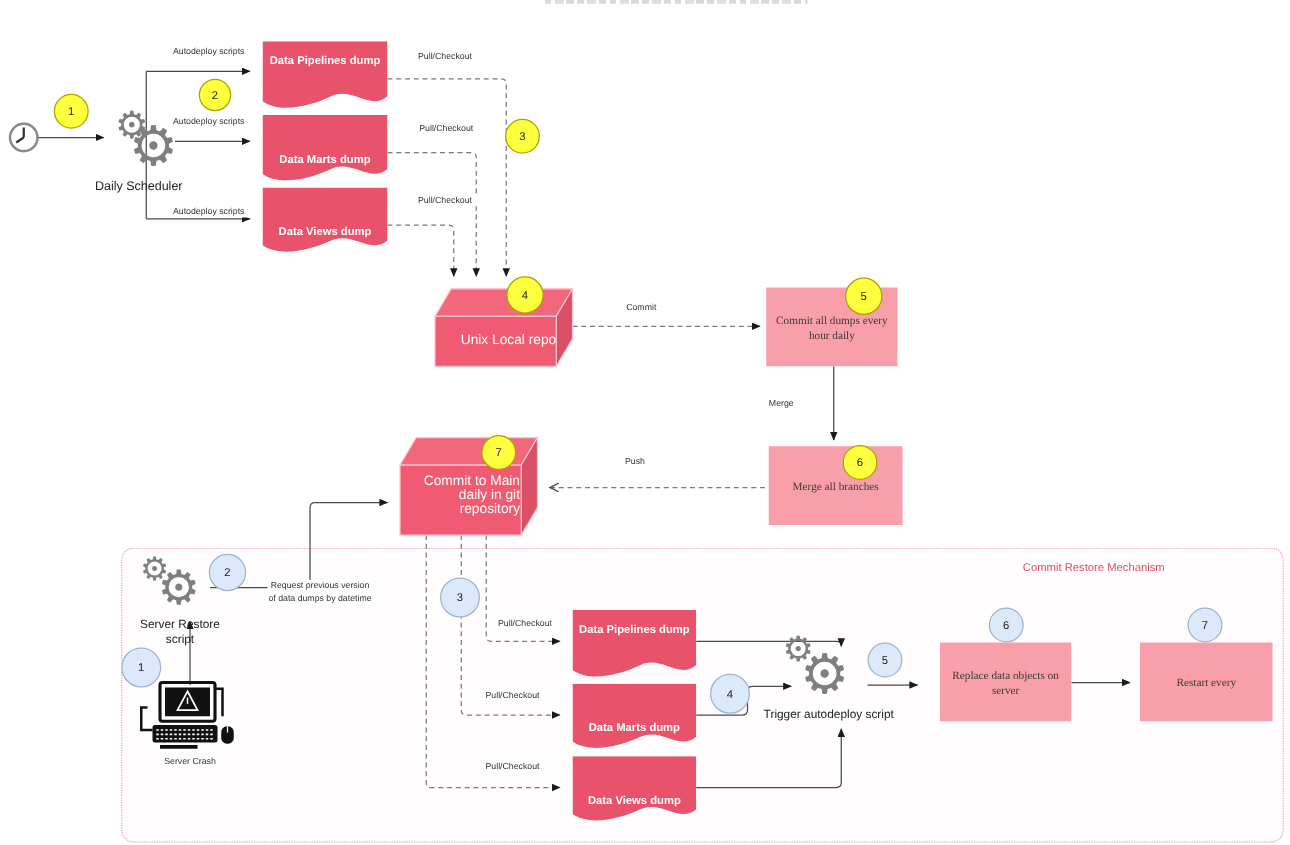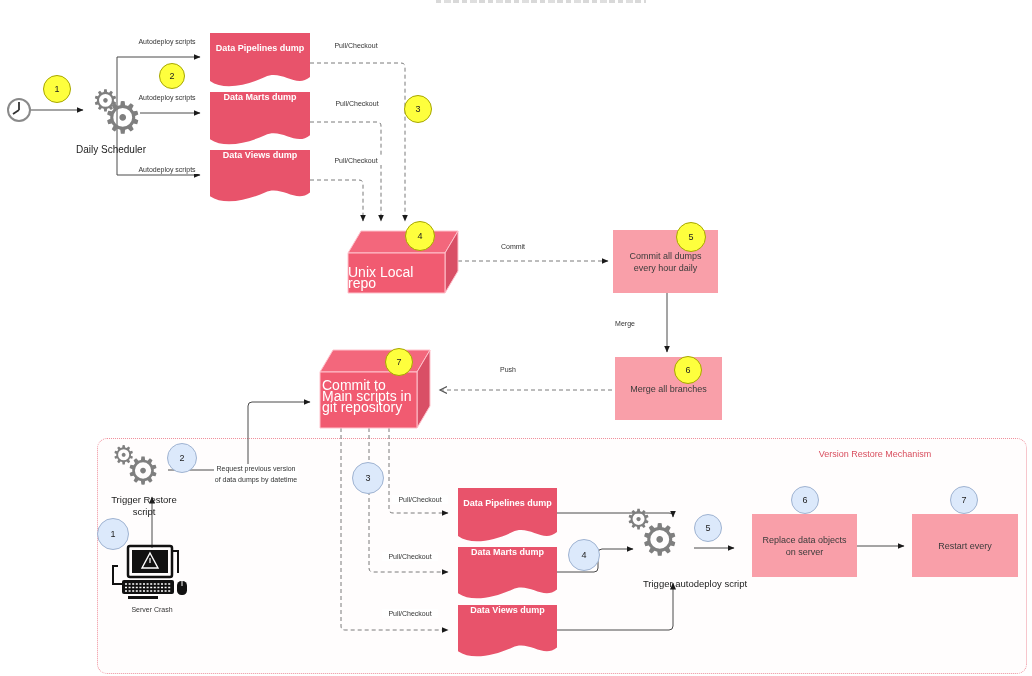--- a/index.html
+++ b/index.html
@@ -19,53 +19,53 @@
     left:97px;top:438px;width:928px;height:234px;border:1px dotted #f0909c;border-radius:10px;z-index:0;background:#fffdfd;
   }
   .region-label{left:800px;top:449px;width:150px;font-size:9px;color:#d94f5f;text-align:center;z-index:2;}
   
   .dump{z-index:2;font-weight:bold;}
   .dump svg{display:block;}
   .dump-label{
     position:absolute;left:0;top:0;width:100%;color:#fff;font-size:9px;line-height:11px;
     text-align:center;z-index:3;padding-top:10px;box-sizing:border-box;
   }
-  .dump-label.one{padding-top:0;}
+  .dump-label.one{padding-top:30px;}
   
   .pbox{
     background:#f99fa9;z-index:2;display:flex;align-items:center;justify-content:center;
-    text-align:center;font-size:9px;line-height:12px;color:#3b3b3b;padding:2px 6px;box-sizing:border-box;
+    text-align:center;font-size:9px;line-height:12px;color:#3b3b3b;padding:2px 6px;box-sizing:border-box;font-family:Liberation Serif, serif;
   }
   
   .badge{
     border-radius:50%;z-index:4;display:flex;align-items:center;justify-content:center;
     font-size:9px;color:#222;
   }
   .badge.yellow{background:#feff3d;border:1px solid #a6a600;}
   .badge.blue{background:#dce9fb;border:1px solid #9fb3d1;}
   
   .elabel{font-size:7px;color:#333;text-align:center;z-index:2;background:#ffffff;line-height:9px;white-space:nowrap;}
   .elabel.wrap{white-space:normal;}
   .nlabel{font-size:10px;color:#222;text-align:center;z-index:2;line-height:12px;}
   .nlabel.small{font-size:9.5px;}
   .nlabel.tiny{font-size:7px;color:#333;}
   
   .gear{z-index:2;color:#7f7f7f;line-height:1;user-select:none;}
   
-  .cube-text{color:#fff;font-size:14px;line-height:11px;text-align:left;z-index:3;}
+  .cube-text{color:#fff;font-size:11px;line-height:11px;text-align:right;z-index:3;}
 </style>
 </head>
 <body>
 
 <div id="stage">
 
   <div class="abs cropped-caption"></div>
 
   <div class="abs region"></div>
-  <div class="abs region-label">Version Restore Mechanism</div>
+  <div class="abs region-label">Commit Restore Mechanism</div>
 
   <svg class="layer" width="1032" height="676" viewBox="0 0 1032 676">
     <defs>
       <marker id="arr" markerWidth="8" markerHeight="8" refX="6.5" refY="3" orient="auto">
         <path d="M0,0 L7,3 L0,6 Z" fill="#1a1a1a"></path>
       </marker>
       <marker id="arrOpen" markerWidth="9" markerHeight="9" refX="7" refY="3.5" orient="auto">
         <path d="M0,0 L7,3.5 L0,7" fill="none" stroke="#555" stroke-width="1.2"></path>
       </marker>
     </defs>
@@ -170,21 +170,21 @@
     <div class="dump-label one">Data Marts dump</div>
   </div>
   <div class="abs dump" style="left:458px;top:605px;width:99px;height:54px;">
     <svg width="99" height="54" viewBox="0 0 100 56" preserveAspectRatio="none">
         <path d="M0,0 H100 V44 C86,56 72,36 55,44 C38,52 14,58 0,48 Z" fill="#e8536b"></path>
       </svg>
     <div class="dump-label one">Data Views dump</div>
   </div>
 
   <div class="abs cube-text" style="left:348px;top:267px;width:97px;">Unix Local repo</div>
-  <div class="abs cube-text" style="left:322px;top:380px;width:94px;">Commit to Main scripts in git repository</div>
+  <div class="abs cube-text" style="left:322px;top:380px;width:94px;">Commit to Main daily in git repository</div>
 
   <div class="abs pbox" style="left:613px;top:230px;width:105px;height:63px;">Commit all dumps every hour daily</div>
   <div class="abs pbox" style="left:615px;top:357px;width:107px;height:63px;">Merge all branches</div>
   <div class="abs pbox" style="left:752px;top:514px;width:105px;height:63px;">Replace data objects on server</div>
   <div class="abs pbox" style="left:912px;top:514px;width:106px;height:63px;">Restart every</div>
 
   <div class="abs badge yellow" style="left:43px;top:75px;width:26px;height:26px;">1</div>
   <div class="abs badge yellow" style="left:159px;top:63px;width:24px;height:24px;">2</div>
   <div class="abs badge yellow" style="left:404px;top:95px;width:26px;height:26px;">3</div>
   <div class="abs badge yellow" style="left:405px;top:221px;width:28px;height:28px;">4</div>
@@ -208,17 +208,17 @@
   <div class="abs elabel" style="left:328px;top:156px;width:56px;">Pull/Checkout</div>
   <div class="abs elabel" style="left:493px;top:242px;width:40px;">Commit</div>
   <div class="abs elabel" style="left:610px;top:319px;width:30px;">Merge</div>
   <div class="abs elabel" style="left:493px;top:365px;width:30px;">Push</div>
   <div class="abs elabel" style="left:392px;top:495px;width:56px;">Pull/Checkout</div>
   <div class="abs elabel" style="left:382px;top:552px;width:56px;">Pull/Checkout</div>
   <div class="abs elabel" style="left:382px;top:609px;width:56px;">Pull/Checkout</div>
   <div class="abs elabel wrap" style="left:214px;top:464px;width:84px;line-height:10.5px;">Request previous version of data dumps by datetime</div>
 
   <div class="abs nlabel" style="left:65px;top:144px;width:92px;">Daily Scheduler</div>
-  <div class="abs nlabel small" style="left:100px;top:494px;width:88px;">Trigger Restore script</div>
+  <div class="abs nlabel small" style="left:100px;top:494px;width:88px;">Server Restore script</div>
   <div class="abs nlabel tiny" style="left:116px;top:604px;width:72px;">Server Crash</div>
-  <div class="abs nlabel small" style="left:608px;top:578px;width:110px;margin-left:32px;">Trigger autodeploy script</div>
+  <div class="abs nlabel small" style="left:608px;top:566px;width:110px;">Trigger autodeploy script</div>
 
 </div>
 
 </body></html>

